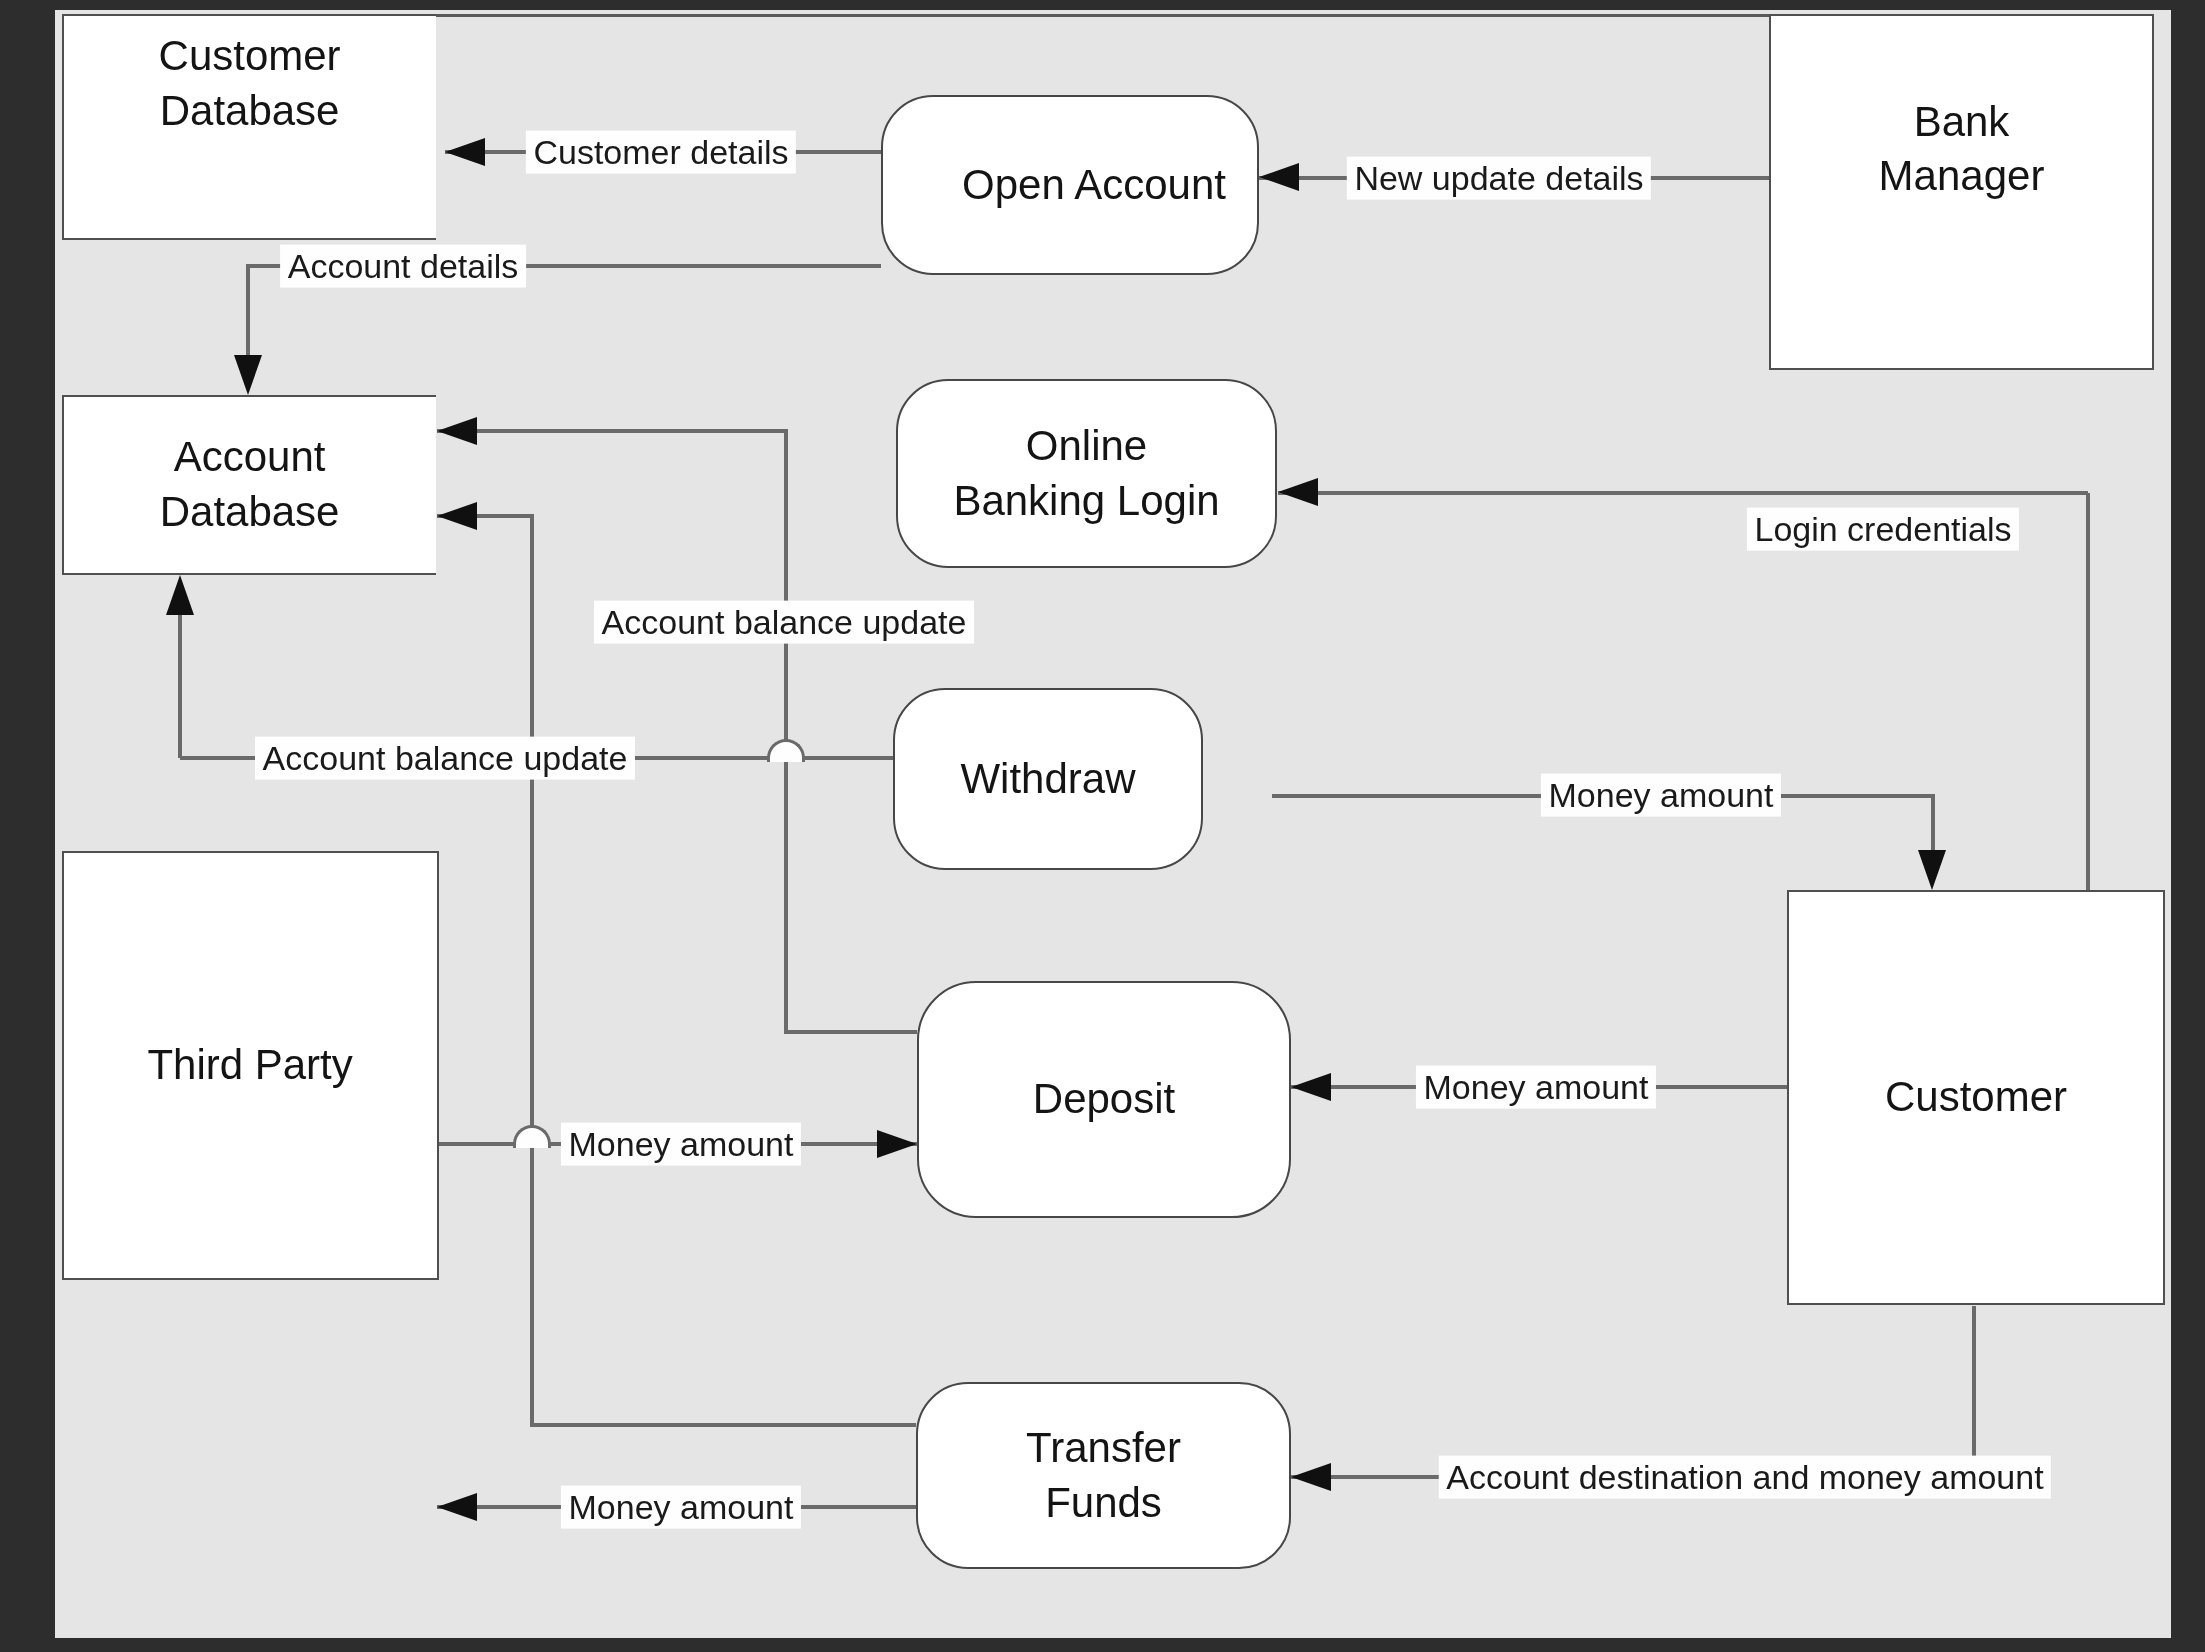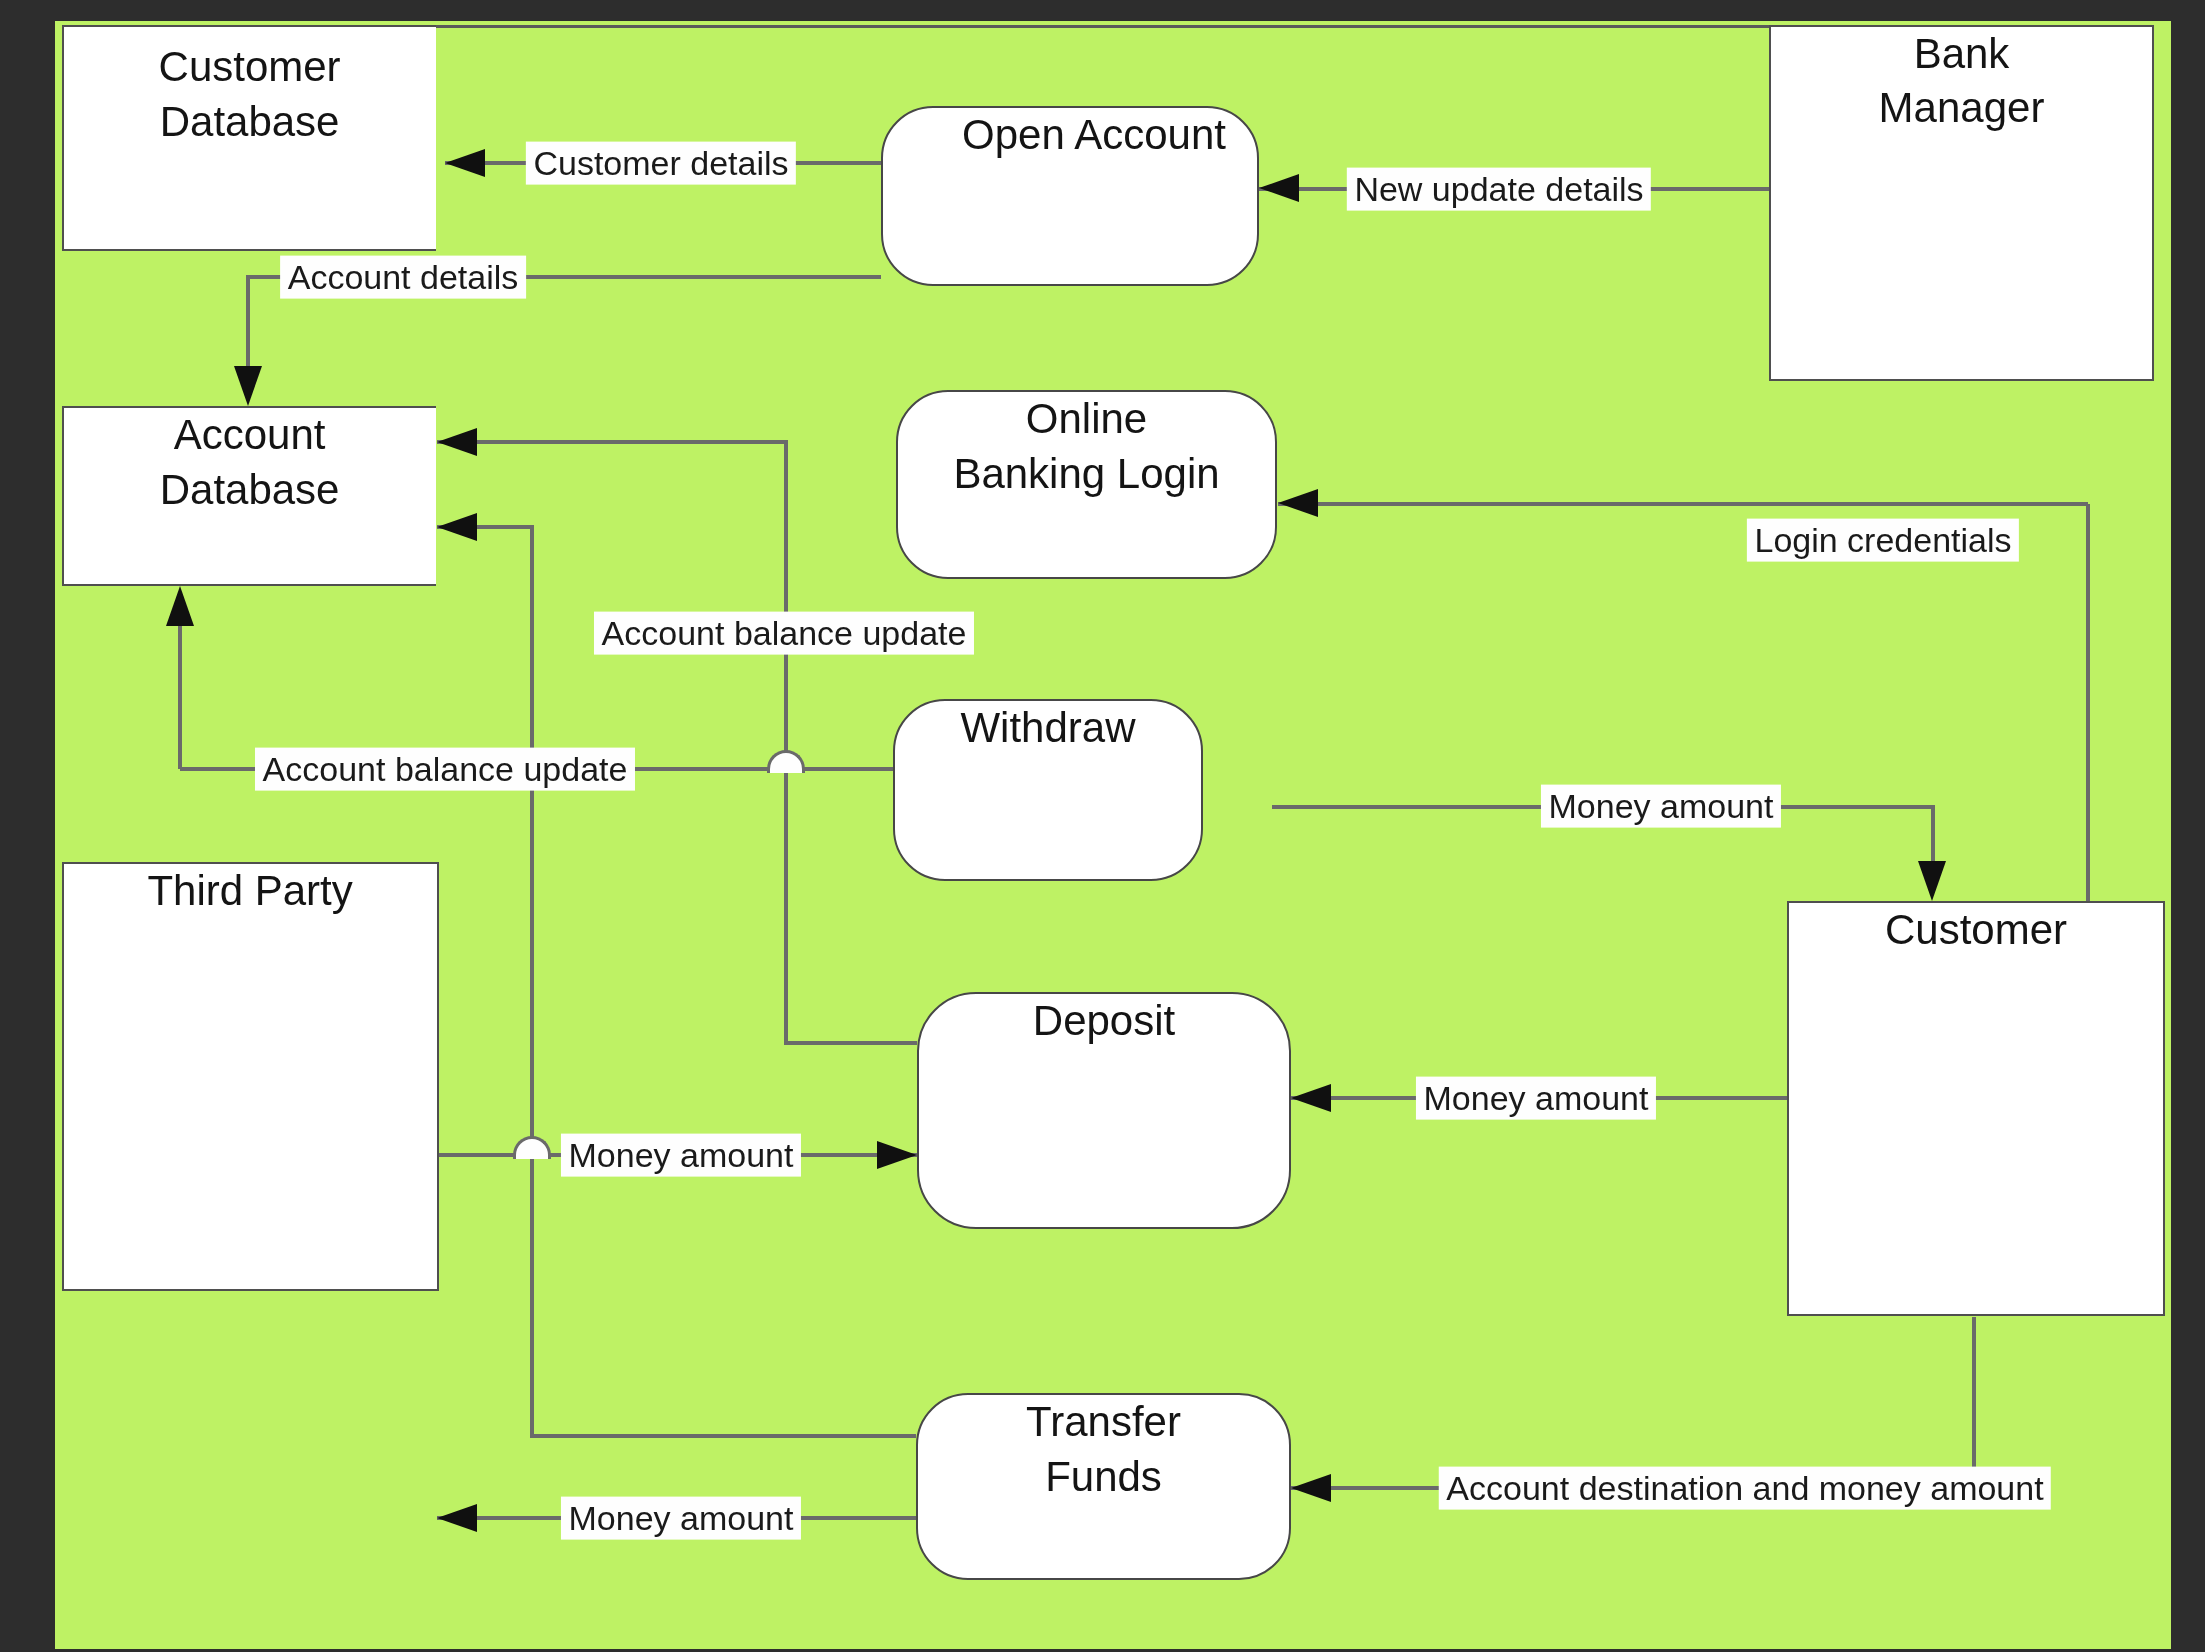--- a/index.html
+++ b/index.html
@@ -4,28 +4,28 @@
 <style>
   html,body{margin:0;padding:0;}
   body{
     width:2205px;height:1652px;
     background:#2d2d2d;
     font-family:"Liberation Sans", sans-serif;
     overflow:hidden;
     position:relative;
   }
   .canvas{
-    position:absolute;left:55px;top:21px;width:2116px;height:1628px;
-    background:#bef264;
+    position:absolute;left:55px;top:10px;width:2116px;height:1628px;
+    background:#e5e5e5;
   }
   .node{
     position:absolute;
     background:#fff;
     border:2.8px solid #4f4f4f;
-    display:flex;align-items:flex-start;justify-content:center;
+    display:flex;align-items:center;justify-content:center;
     text-align:center;
     font-size:42px;color:#141414;line-height:1.3;
     white-space:pre-line;
     box-sizing:border-box;
   }
   .process{border-radius:52px;border-color:#474747;}
   .datastore{border-right:none;}
   .ds-top{align-items:flex-start;padding-top:13.2px;}
   .hline,.vline{position:absolute;background:#6a6a6a;}
   .hline{height:3.8px;}

